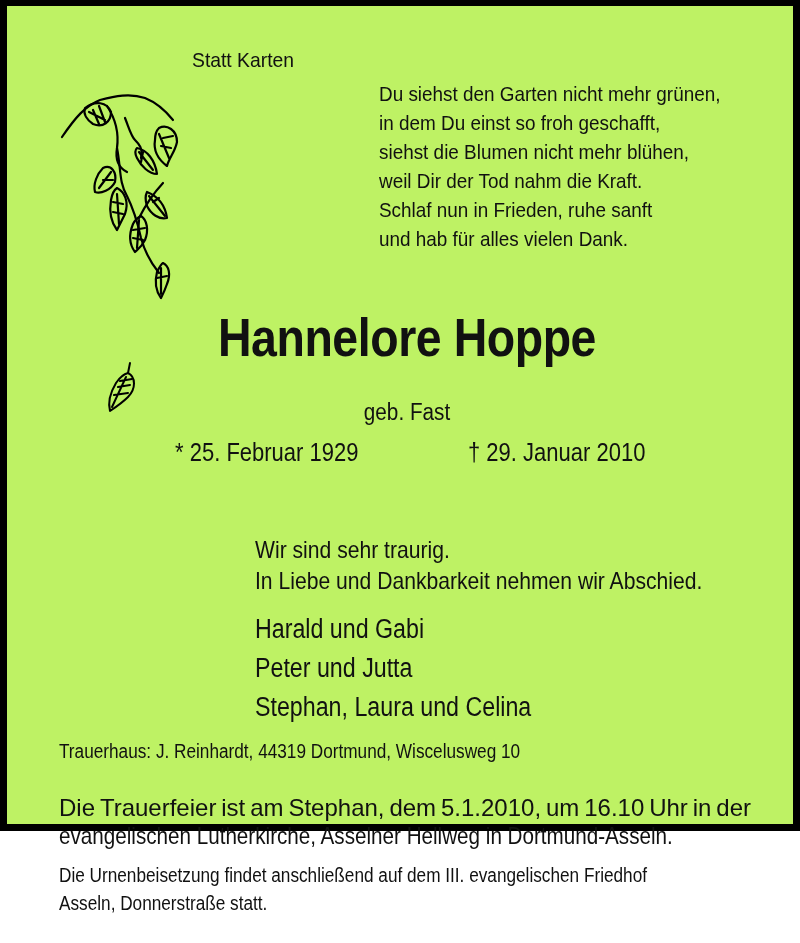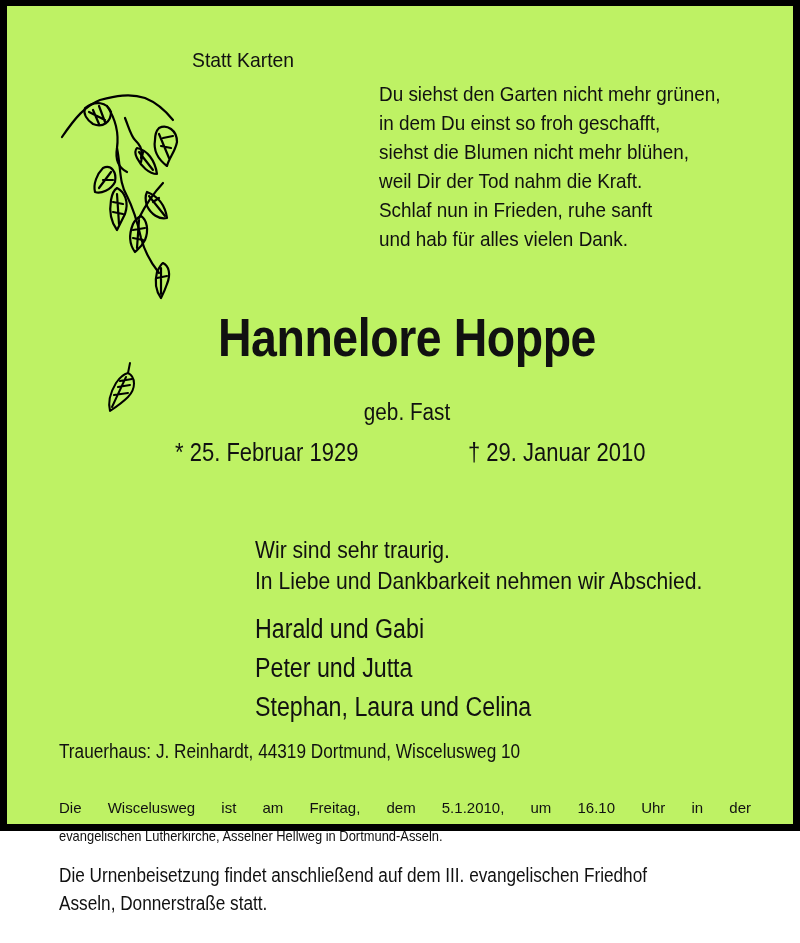--- a/index.html
+++ b/index.html
@@ -9,21 +9,21 @@
     .statt { left: 185px; top: 42px; font-size: 21px; transform: scaleX(0.92); transform-origin: left top; }
     .poem { left: 372px; top: 73px; font-size: 21px; line-height: 29px; transform: scaleX(0.9); transform-origin: left top; }
     .poem div { white-space: nowrap; }
     .name { left: 0; width: 800px; text-align: center; top: 300px; font-size: 54px; font-weight: bold; letter-spacing: -0.5px; transform: scaleX(0.86); transform-origin: center top; }
     .nee { left: 0; width: 800px; text-align: center; top: 393px; font-size: 23px; transform: scaleX(0.9); transform-origin: center top; }
     .born { left: 168px; top: 432px; font-size: 25px; transform: scaleX(0.88); transform-origin: left top; }
     .died { left: 461px; top: 432px; font-size: 25px; transform: scaleX(0.88); transform-origin: left top; }
     .mourn { left: 248px; top: 528px; font-size: 24px; line-height: 31px; transform: scaleX(0.88); transform-origin: left top; }
     .family { left: 248px; top: 604px; font-size: 27px; line-height: 39px; transform: scaleX(0.86); transform-origin: left top; }
     .house { left: 52px; top: 734px; font-size: 20px; transform: scaleX(0.86); transform-origin: left top; }
-    .ceremony { left: 52px; top: 788px; width: 692px; font-size: 15px; line-height: 28px; white-space: normal; }
+    .ceremony { left: 52px; top: 788px; width: 692px; font-size: 24px; line-height: 28px; white-space: normal; }
     .ceremony .l1 { display: flex; justify-content: space-between; }
     .urn { left: 52px; top: 855px; font-size: 20px; line-height: 28px; transform: scaleX(0.86); transform-origin: left top; }
     svg { position: absolute; overflow: visible; }
   </style>
 </head>
 <body>
 
 <div class="frame">
 
   <div class="abs statt">Statt Karten</div>
@@ -92,24 +92,24 @@
     <div>Harald und Gabi</div>
     <div>Peter und Jutta</div>
     <div>Stephan, Laura und Celina</div>
   </div>
 
   <div class="abs house">Trauerhaus: J. Reinhardt, 44319 Dortmund, Wiscelusweg 10</div>
 
   <div class="abs ceremony">
     <div class="l1" style="transform: scaleX(1); ">
       <span>Die</span>
-      <span>Wiscelusweg</span>
+      <span>Trauerfeier</span>
       <span>ist</span>
       <span>am</span>
-      <span>Freitag,</span>
+      <span>Stephan,</span>
       <span>dem</span>
       <span>5.1.2010,</span>
       <span>um</span>
       <span>16.10</span>
       <span>Uhr</span>
       <span>in</span>
       <span>der</span>
     </div>
     <div style="white-space:nowrap; transform: scaleX(0.86); transform-origin:left top;">evangelischen Lutherkirche, Asselner Hellweg in Dortmund-Asseln.</div>
   </div>

